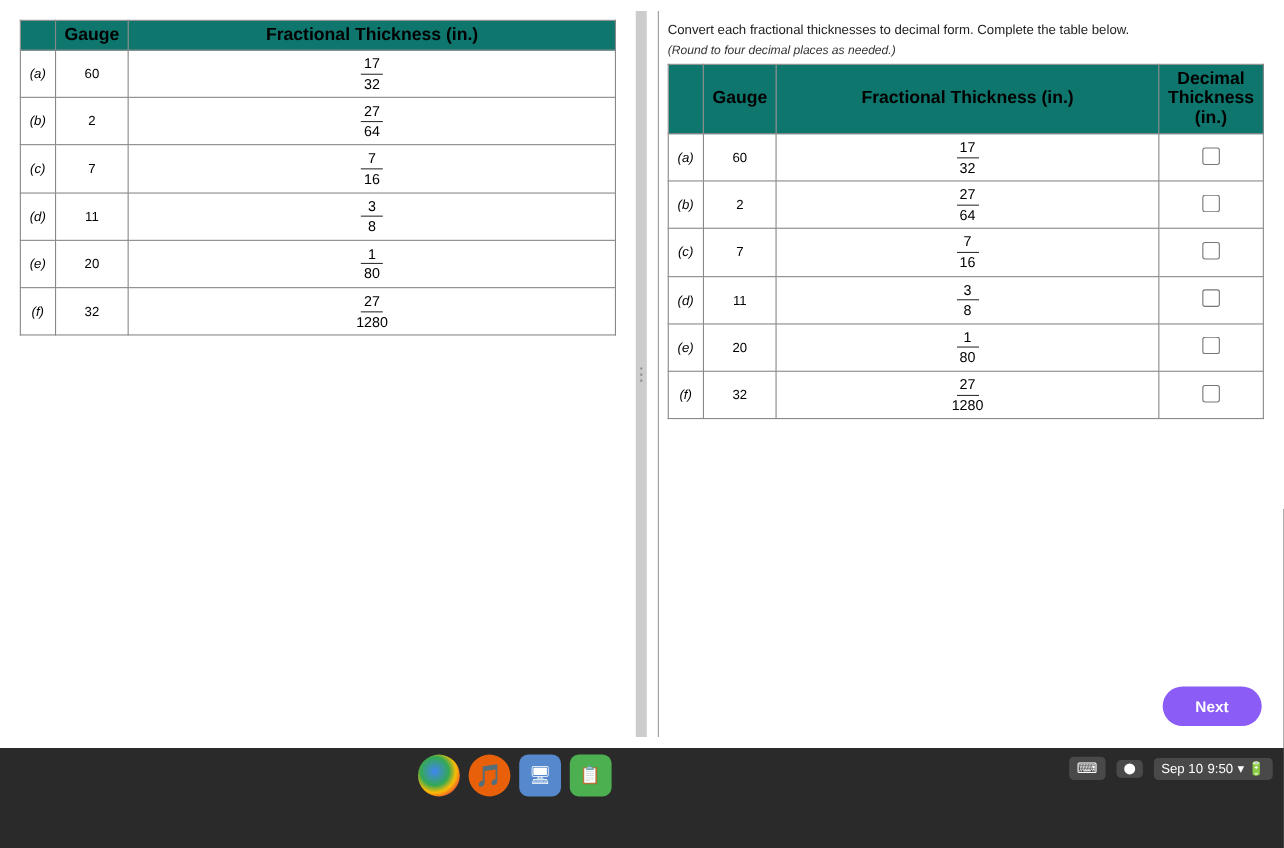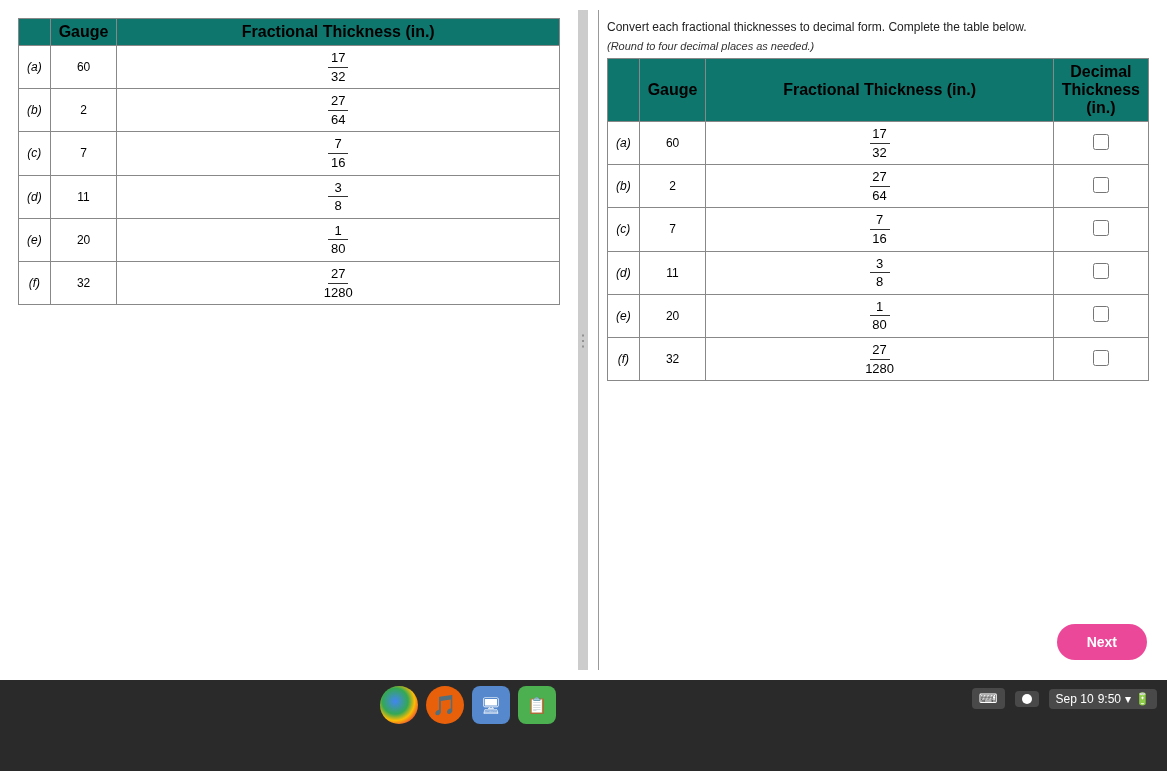--- a/index.html
+++ b/index.html
@@ -90,21 +90,21 @@
     .round-note {
       font-size: 11px;
       color: #333;
       margin-bottom: 6px;
       font-style: italic;
     }
     .next-btn {
       position: absolute;
       bottom: 20px;
       right: 20px;
-      background: #ec4899;
+      background: #8b5cf6;
       color: #fff;
       border: none;
       border-radius: 20px;
       padding: 10px 30px;
       font-size: 14px;
       font-weight: bold;
       cursor: pointer;
     }
     .taskbar {
       width: 1167px;

